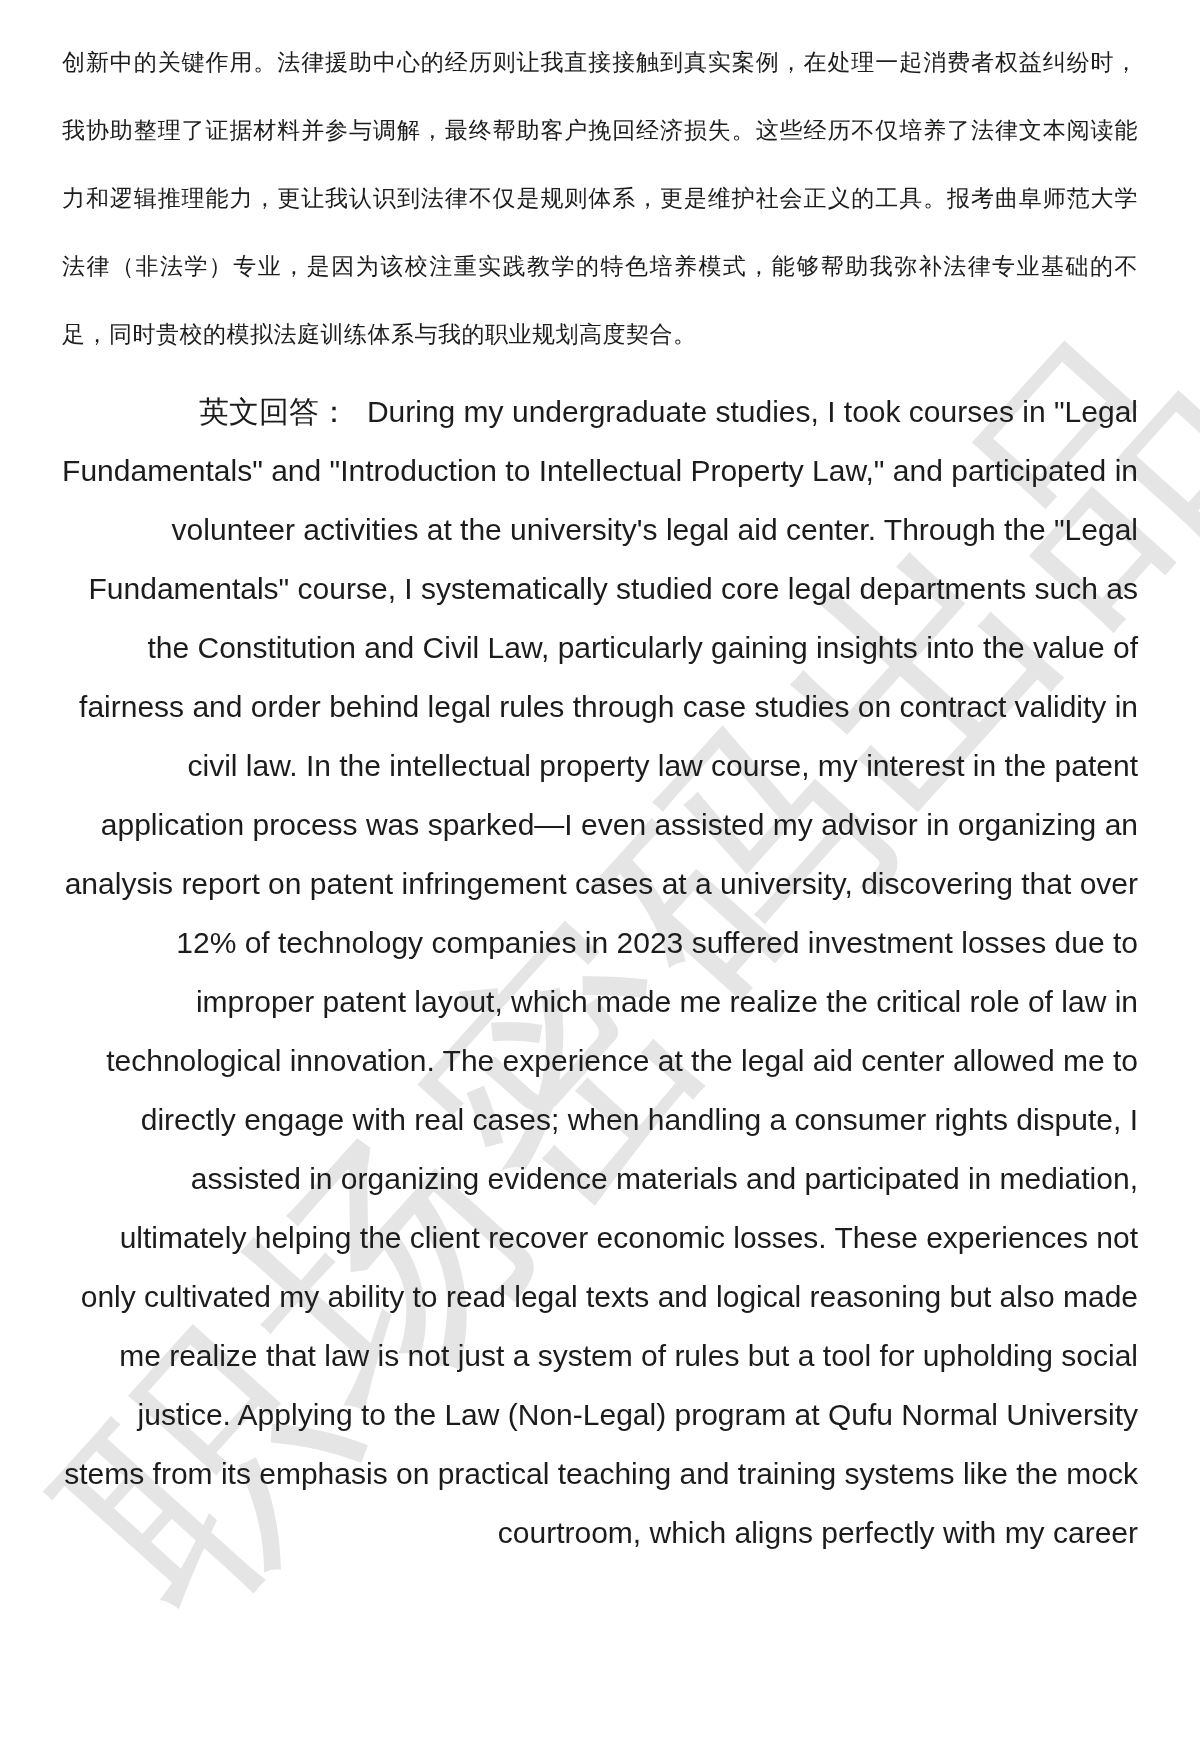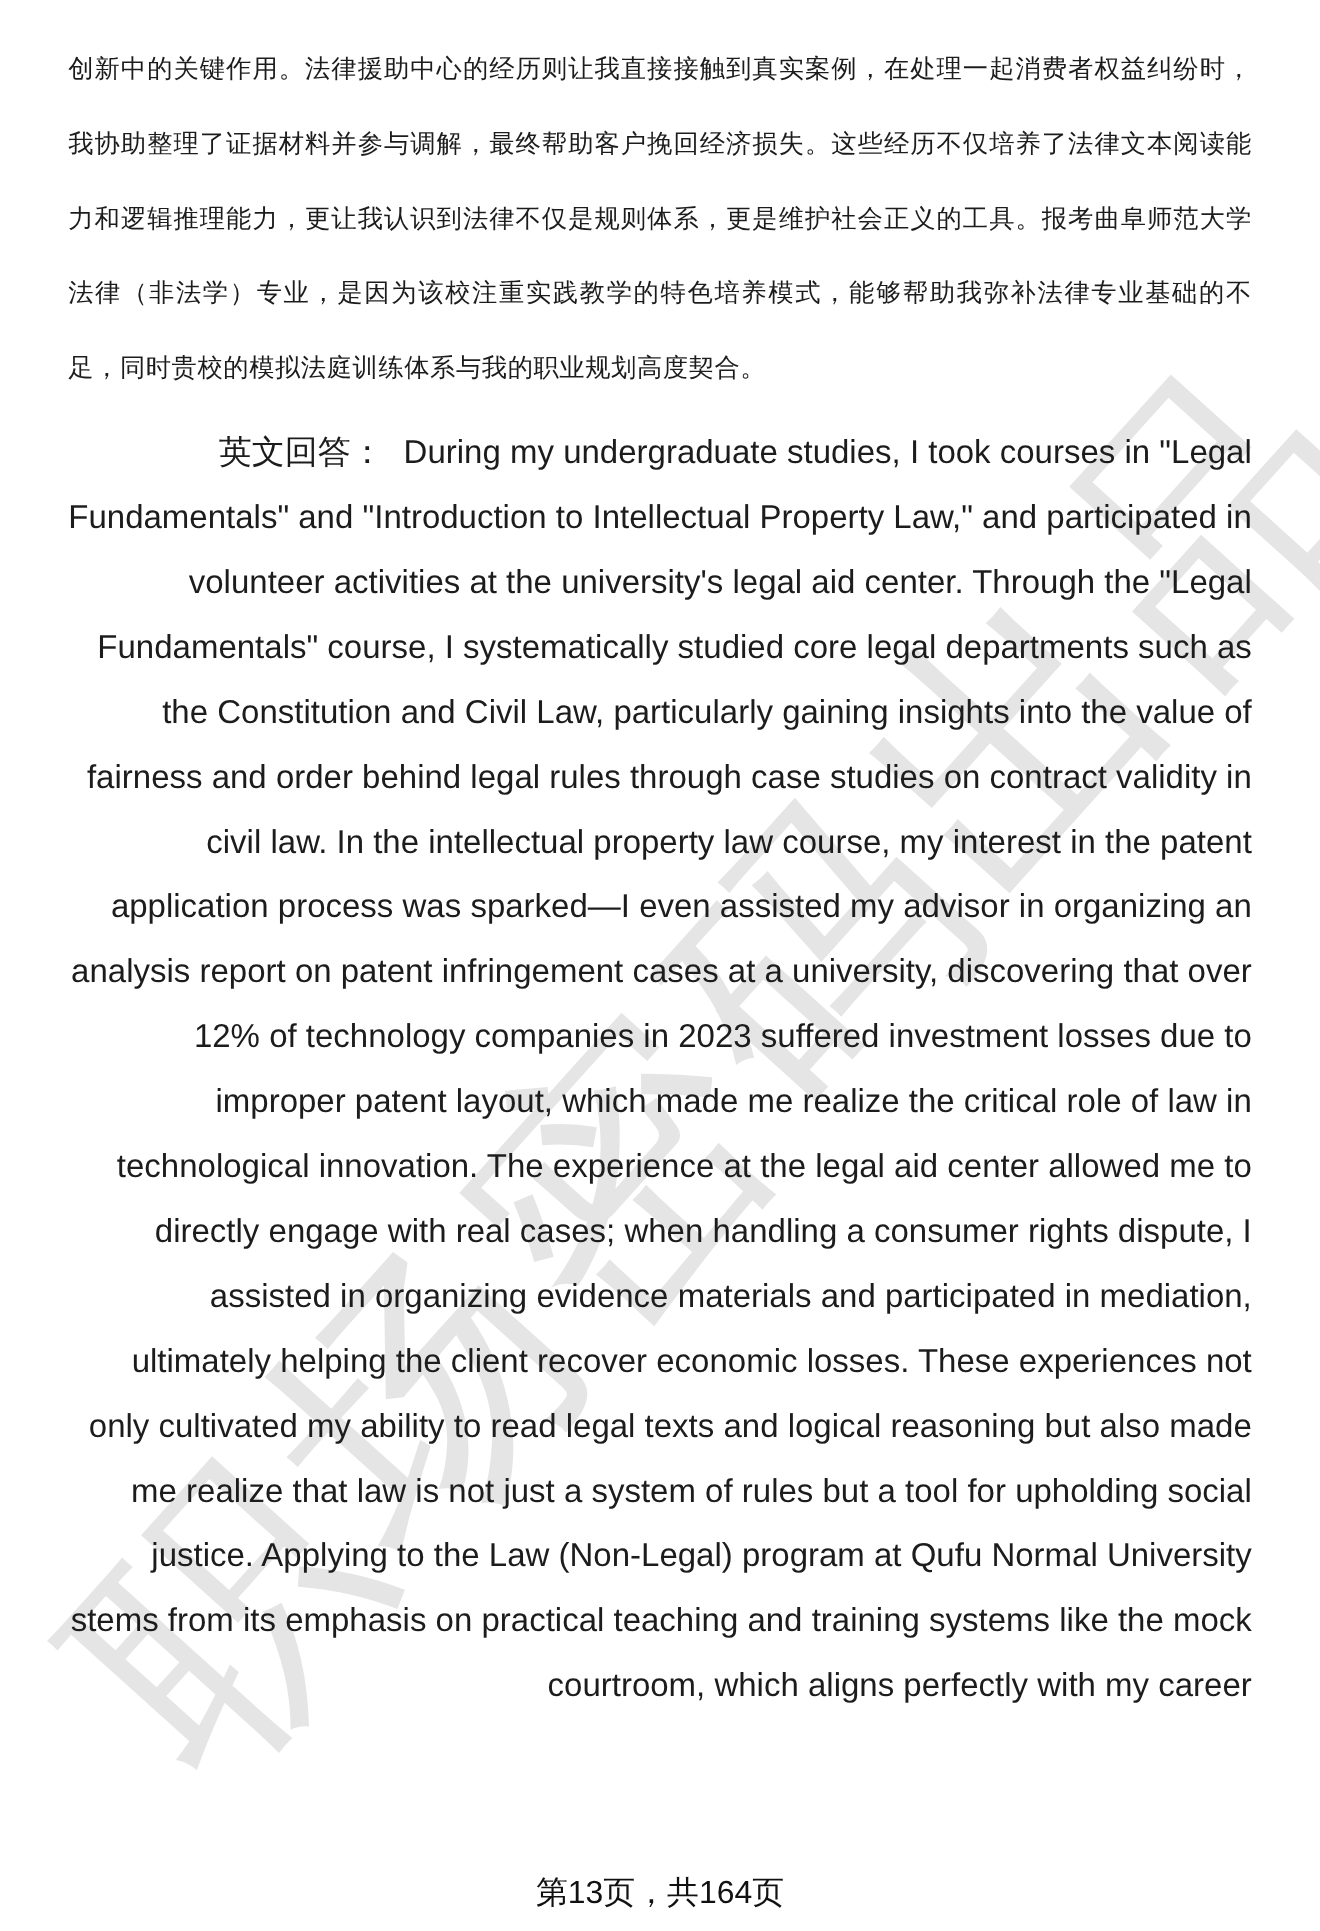--- a/index.html
+++ b/index.html
@@ -73,15 +73,14 @@
   <div class="watermark">职场密码出品</div>
 
   <div class="content">
 
     <p class="para cn">创新中的关键作用。法律援助中心的经历则让我直接接触到真实案例，在处理一起消费者权益纠纷时，我协助整理了证据材料并参与调解，最终帮助客户挽回经济损失。这些经历不仅培养了法律文本阅读能力和逻辑推理能力，更让我认识到法律不仅是规则体系，更是维护社会正义的工具。报考曲阜师范大学法律（非法学）专业，是因为该校注重实践教学的特色培养模式，能够帮助我弥补法律专业基础的不足，同时贵校的模拟法庭训练体系与我的职业规划高度契合。</p>
 
     <p class="para en"><span class="answer-label">英文回答：</span><span>During my undergraduate studies, I took courses in "Legal Fundamentals" and "Introduction to Intellectual Property Law," and participated in volunteer activities at the university's legal aid center. Through the "Legal Fundamentals" course, I systematically studied core legal departments such as the Constitution and Civil Law, particularly gaining insights into the value of fairness and order behind legal rules through case studies on contract validity in civil law. In the intellectual property law course, my interest in the patent application process was sparked—I even assisted my advisor in organizing an analysis report on patent infringement cases at a university, discovering that over 12% of technology companies in 2023 suffered investment losses due to improper patent layout, which made me realize the critical role of law in technological innovation. The experience at the legal aid center allowed me to directly engage with real cases; when handling a consumer rights dispute, I assisted in organizing evidence materials and participated in mediation, ultimately helping the client recover economic losses. These experiences not only cultivated my ability to read legal texts and logical reasoning but also made me realize that law is not just a system of rules but a tool for upholding social justice. Applying to the Law (Non-Legal) program at Qufu Normal University stems from its emphasis on practical teaching and training systems like the mock courtroom, which aligns perfectly with my career</span></p>
 
   </div>
 
-  <div class="footer">第13页，共164页</div>
 
 </div>
 
 </body></html>

